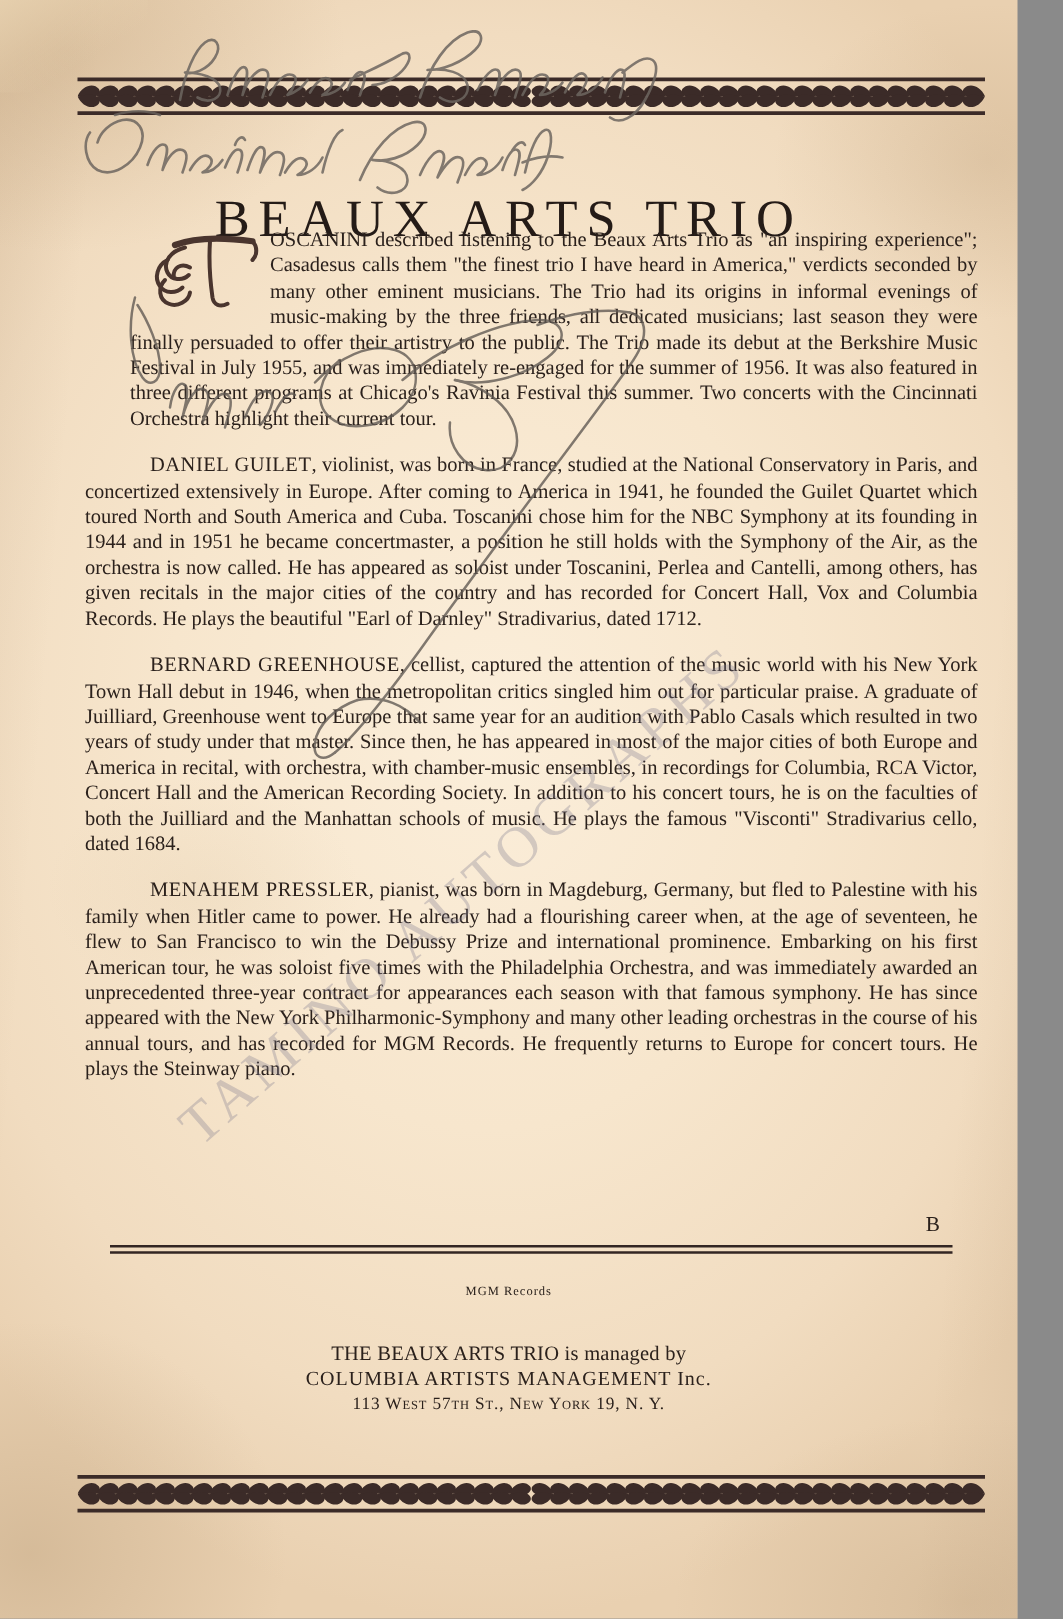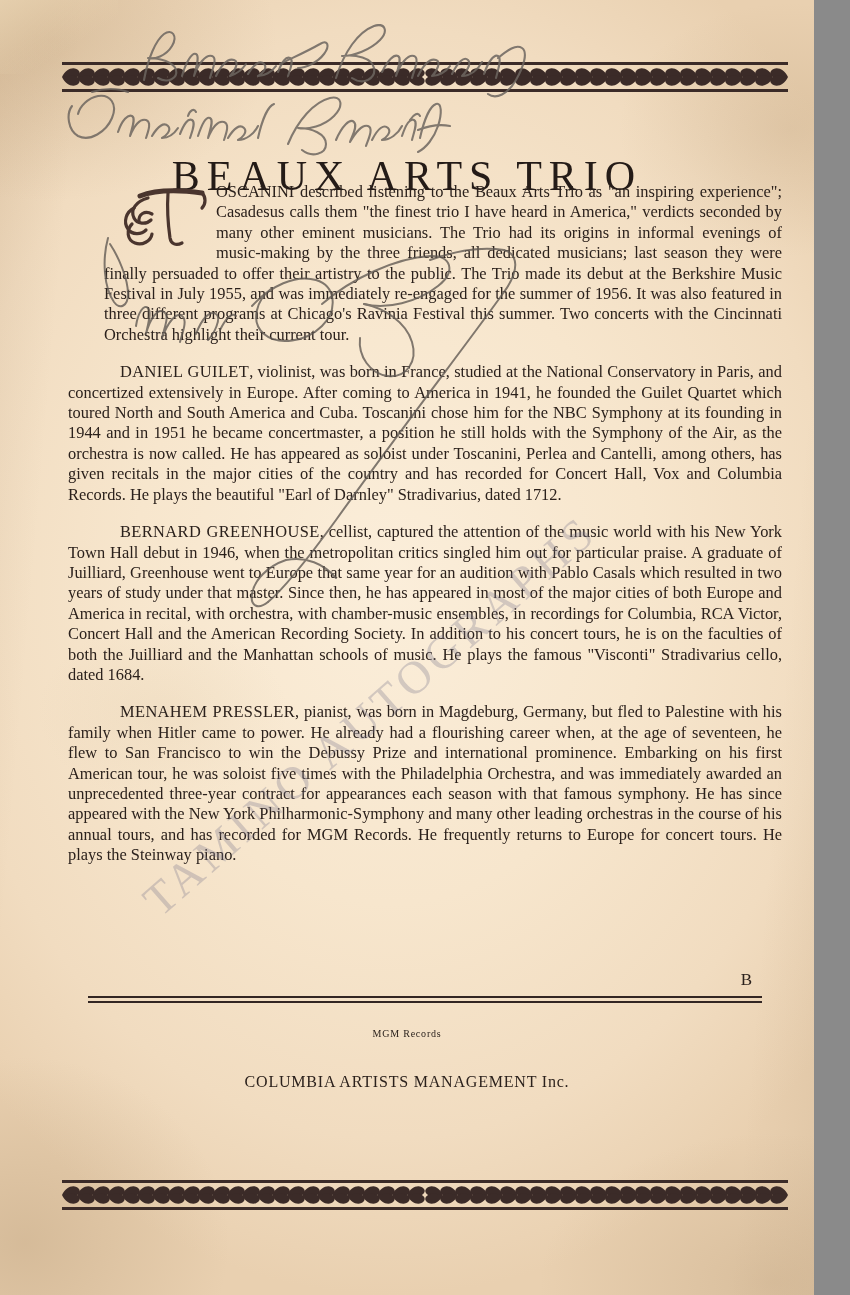--- a/index.html
+++ b/index.html
@@ -253,21 +253,23 @@
   <div class="page-mark">B</div>
 
   <div class="double-rule">
     <span></span>
     <span></span>
   </div>
 
   <div class="label-records">MGM Records</div>
 
   <div class="credits">
+    <div class="credit-1">THE BEAUX ARTS TRIO is managed by</div>
     <div class="credit-2">COLUMBIA ARTISTS MANAGEMENT Inc.</div>
+    <div class="credit-4">113 West 57th St., New York 19, N. Y.</div>
   </div>
 
   <div class="ornament-band" style="top:1180px;">
     <div class="rule top"></div>
     <div class="braid">
       <svg viewBox="0 0 726 24" preserveAspectRatio="none">
         <g>
           <g id="ltrowB">
             <use href="#leafunit" x="0"></use>
               <use href="#leafunit" x="15"></use>

